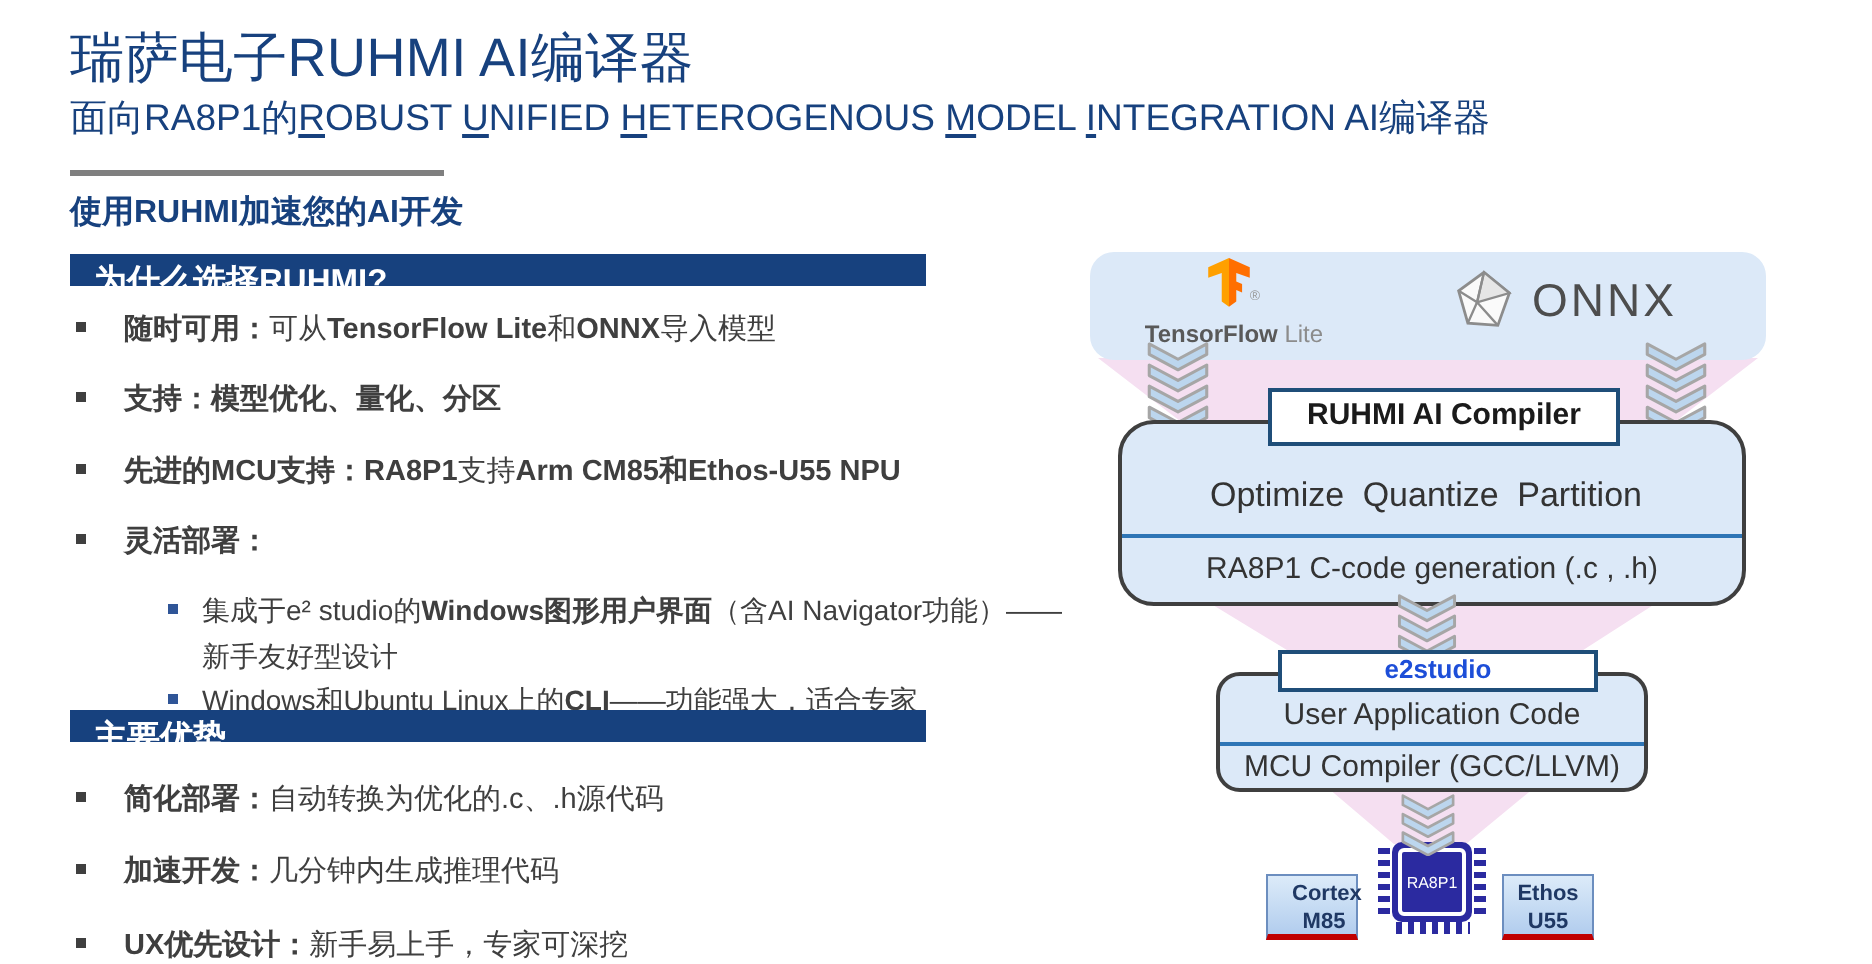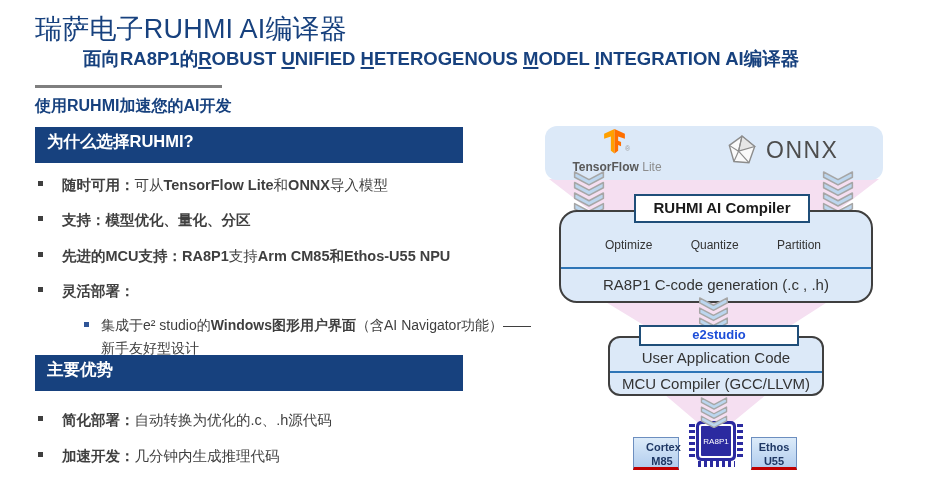--- a/index.html
+++ b/index.html
@@ -6,29 +6,29 @@
   .slide {
     position:relative; width:936px; height:482px; background:#fff;
     font-family:"Liberation Sans", sans-serif; overflow:hidden;
     color:var(--body-text);
   }
   .b { font-weight:bold; }
 
   
   .header { position:absolute; left:35px; top:13px; width:880px; }
   .title { font-size:27px; font-weight:normal; color:var(--brand-blue); line-height:33px; letter-spacing:0.2px; }
-  .subtitle { font-size:18.5px; font-weight:bold; color:var(--brand-blue); line-height:24px; margin-top:1px;margin-left:48px; }
+  .subtitle { font-size:18.5px; font-weight:normal; color:var(--brand-blue); line-height:24px; margin-top:1px; }
   .subtitle .u { text-decoration:underline; text-decoration-thickness:2px; text-underline-offset:2px; }
   .rule { position:absolute; left:35px; top:85px; width:187px; height:3px; background:var(--gray-rule); }
   .tagline { position:absolute; left:35px; top:96px; font-size:16px; font-weight:bold; color:var(--brand-blue); }
 
   
   .left-col { position:absolute; left:35px; top:127px; width:508px; height:350px; }
   .banner {
-    width:428px; height:36px; box-sizing:border-box; padding:4px 12px;
+    width:428px; height:16px; box-sizing:border-box; padding:4px 12px;
     background:var(--banner-bg); color:#fff; font-weight:bold; font-size:16.5px; line-height:20px;
   }
   .section.sec1 { position:absolute; left:0; top:228px; }
   ul { list-style:none; margin:0; padding:0; }
   ul.lvl1 { margin:11px 0 0 2px; }
   .sec1 ul.lvl1 { margin-top:18px; }
   ul.lvl1 > li { position:relative; padding-left:25px; font-size:14.5px; line-height:1.55; margin-bottom:13px; color:var(--body-text); }
   .sec1 ul.lvl1 > li { margin-bottom:14px; }
   ul.lvl2 { margin:11px 0 0 21px; }
   ul.lvl2 > li { position:relative; padding-left:18px; font-size:14px; line-height:1.62; }
@@ -55,21 +55,21 @@
   .tf-label .main { color:#595959; font-weight:bold; }
   .tf-label .lite { color:#8c8c8c; }
   .onnx-group { position:absolute; left:727px; top:135px; display:flex; align-items:center; gap:9px; }
   .onnx-label { font-size:23px; color:#4d4d4d; letter-spacing:1.5px; }
 
   .chev { position:absolute; }
   .chev path { fill:var(--chevron-fill); stroke:var(--chevron-stroke); stroke-width:1.6; stroke-linejoin:round; }
 
   .bigbox { position:absolute; left:559px; top:210px; width:314px; height:93px; box-sizing:border-box;
             background:var(--box-fill); border:2px solid var(--box-border); border-radius:18px; }
-  .steps { display:flex; justify-content:space-between; padding:26px 50px 0 44px; font-size:12px; color:#333; }
+  .steps { display:flex; justify-content:space-between; padding:26px 50px 0 44px; font-size:17px; color:#333; }
   .codegen { position:absolute; left:0; right:0; bottom:0; height:34px; box-sizing:border-box;
              border-top:2px solid var(--divider-blue); border-radius:0 0 16px 16px;
              text-align:center; line-height:31px; font-size:15px; color:#333; }
   .ruhmi-label { position:absolute; left:634px; top:194px; width:176px; height:29px; box-sizing:border-box;
                  background:#fff; border:2.5px solid var(--label-border);
                  text-align:center; line-height:24px; font-size:15px; font-weight:bold; color:#1a1a1a; }
 
   .e2box { position:absolute; left:639px; top:325px; width:160px; height:21px; box-sizing:border-box;
            background:#fff; border:2.5px solid var(--label-border);
            text-align:center; line-height:16px; font-size:13px; font-weight:bold; color:#1d4ed8; }

